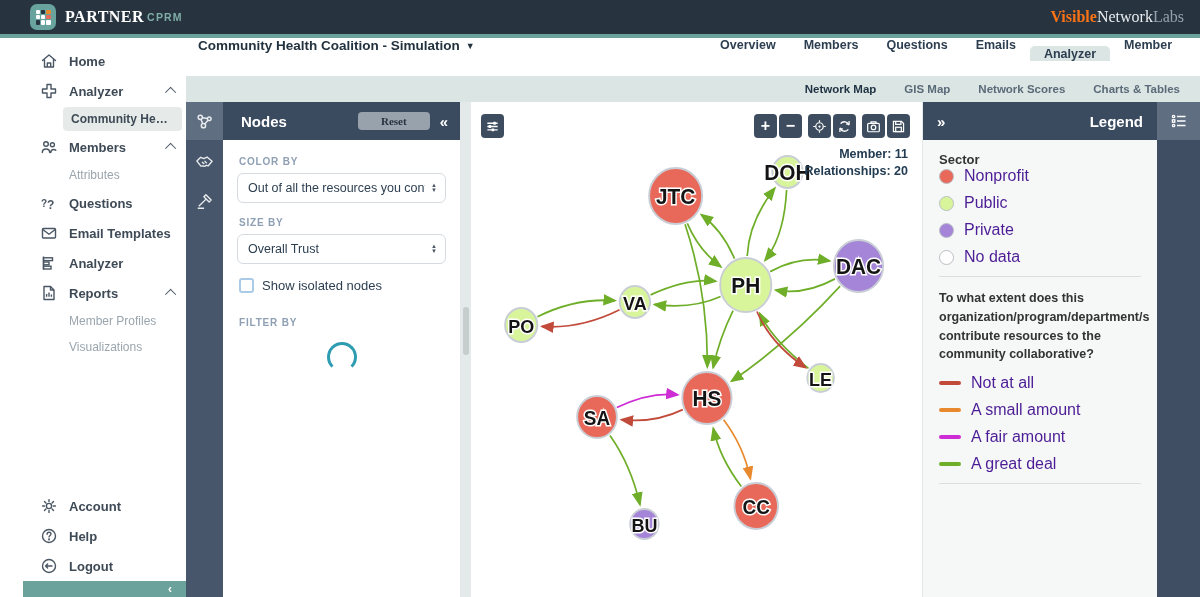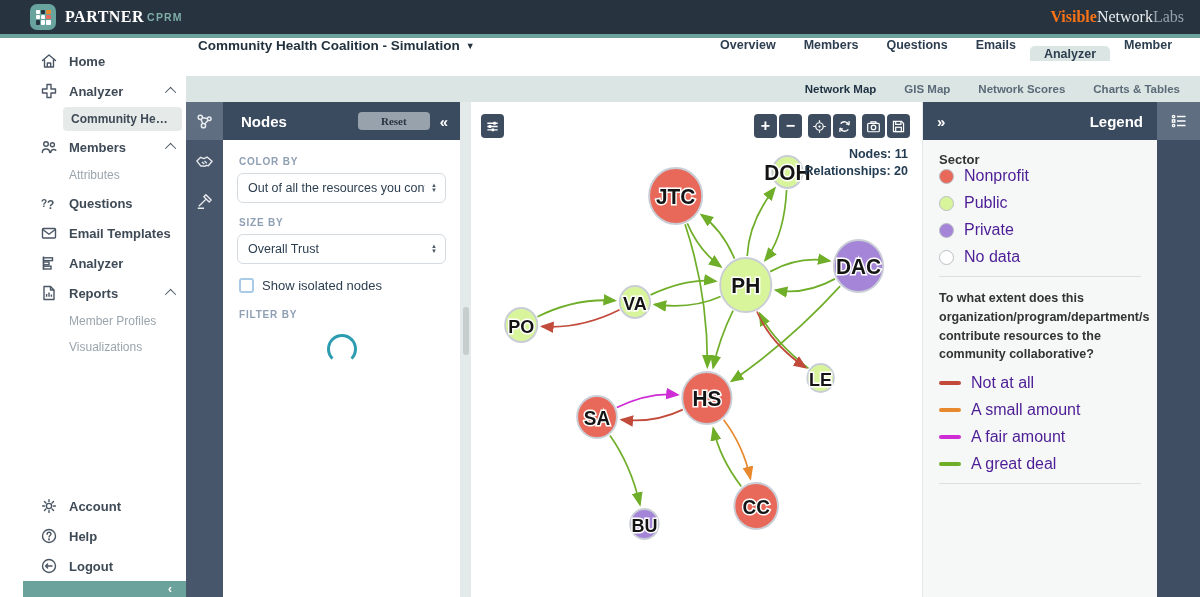--- a/index.html
+++ b/index.html
@@ -62,21 +62,21 @@
   .panel-title{color:#fff;font-size:15px;font-weight:bold;}
   .reset-btn{margin-left:auto;background:#98a2ac;color:#273240;font-size:11px;font-weight:bold;border:none;border-radius:4px;
       padding:3px 23px;cursor:pointer;font-family:Liberation Serif, serif;}
   .collapse-l{color:#fff;font-size:15px;margin-left:10px;cursor:pointer;font-weight:bold;}
   .panel-body{padding:16px 14px;overflow:hidden;}
   .field-label{font-size:10px;font-weight:bold;letter-spacing:.8px;color:#8fa0b5;margin:0 0 6px 2px;}
   .select{height:28px;border:1px solid #d5dbe0;border-radius:6px;background:#fff;display:flex;align-items:center;
       padding:0 8px 0 10px;margin-bottom:14px;cursor:pointer;}
   .select .sel-text{font-size:12.5px;color:#2c3e50;white-space:nowrap;overflow:hidden;flex:1;}
   .updown{display:flex;flex-direction:column;line-height:5px;font-size:6px;color:#4a5663;margin-left:6px;}
-  .check-row{display:flex;align-items:center;gap:8px;margin:4px 0 16px 2px;cursor:pointer;}
+  .check-row{display:flex;align-items:center;gap:8px;margin:4px 0 24px 2px;cursor:pointer;}
   .checkbox{width:15px;height:15px;border:2px solid #a9cbe8;border-radius:3px;background:#fff;box-sizing:border-box;}
   .check-label{font-size:13px;color:#2c3e50;}
   .spin-wrap{display:flex;justify-content:center;margin-top:14px;}
   .spinner{width:24px;height:24px;border-radius:50%;border:3.5px solid #2d9cb0;border-bottom-color:transparent;
       animation:spin 1.1s linear infinite;}
   @keyframes spin{to{transform:rotate(360deg)}}
 
   .scroll-strip{width:10px;background:#e3eae9;flex:none;position:relative;}
   .scroll-thumb{position:absolute;left:2px;width:6px;height:48px;top:205px;background:#c5cecd;border-radius:3px;cursor:pointer;}
 
@@ -453,21 +453,21 @@
               <button class="tool-btn">
                 <svg width="15" height="15" viewBox="0 0 16 16" fill="none" stroke="currentColor" stroke-width="1.3">
                     <path d="M2.6 2.6h8.6l2.2 2.2v8.6H2.6z"></path>
                     <path d="M5 2.6v3.2h5.6V2.6"></path>
                     <rect x="5" y="8.8" width="6" height="4.6"></rect>
                   </svg>
               </button>
             </div>
           </div>
           <div class="stats">
-            <div><span>Nodes:</span> <span>11</span></div>
+            <div><span>Member:</span> <span>11</span></div>
             <div><span>Relationships:</span> <span>20</span></div>
           </div>
         </div>
 
         <div class="legend-panel">
           <div class="legend-header">
             <span class="expand-r">»</span>
             <span class="legend-title">Legend</span>
           </div>
           <div class="legend-body">

